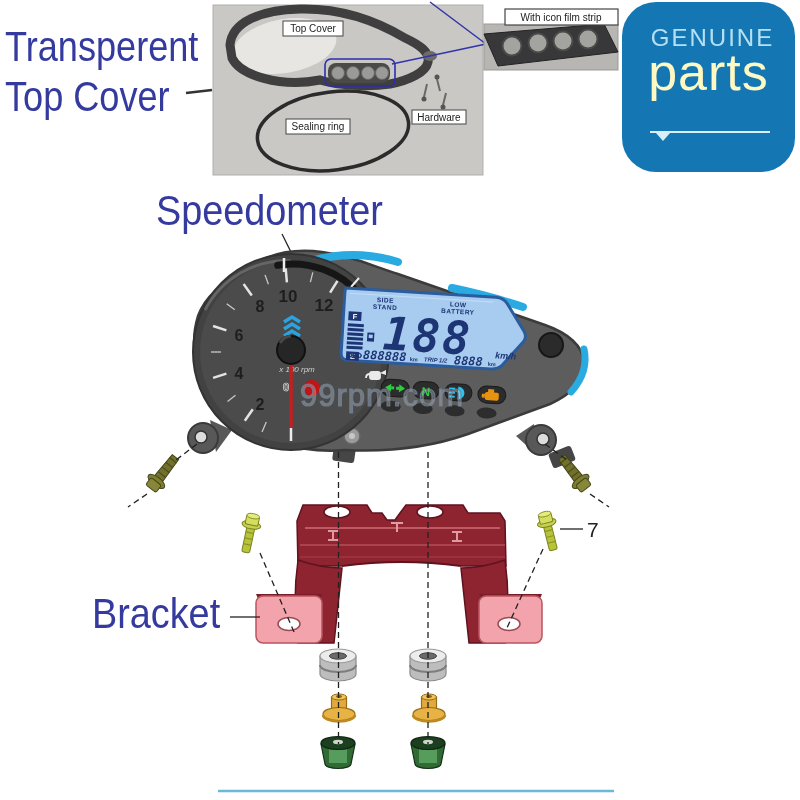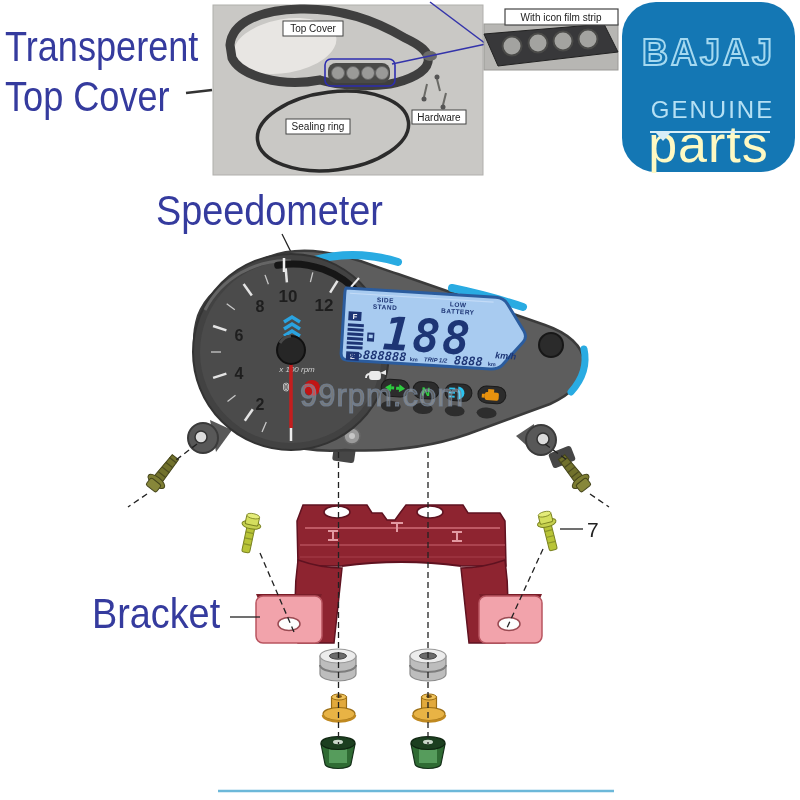--- a/index.html
+++ b/index.html
@@ -377,21 +377,20 @@
 </svg>
 
   <div class="blue-label" style="left:5px;top:22px;">
     <div>Transperent</div>
     <div>Top Cover</div>
   </div>
   <div class="blue-label" style="left:156px;top:186px;transform:scaleX(.9);">Speedometer</div>
   <div class="blue-label" style="left:92px;top:589px;transform:scaleX(.9);">Bracket</div>
 
   <div id="logo">
-    <div class="brand">BAJAJ</div>
     <div class="genuine">GENUINE</div>
     <div class="parts">parts</div>
     <div class="rule"></div>
     <div class="rule-arrow"></div>
   </div>
 
   <div id="watermark">99rpm.com</div>
 </div>
 
 </body></html>

